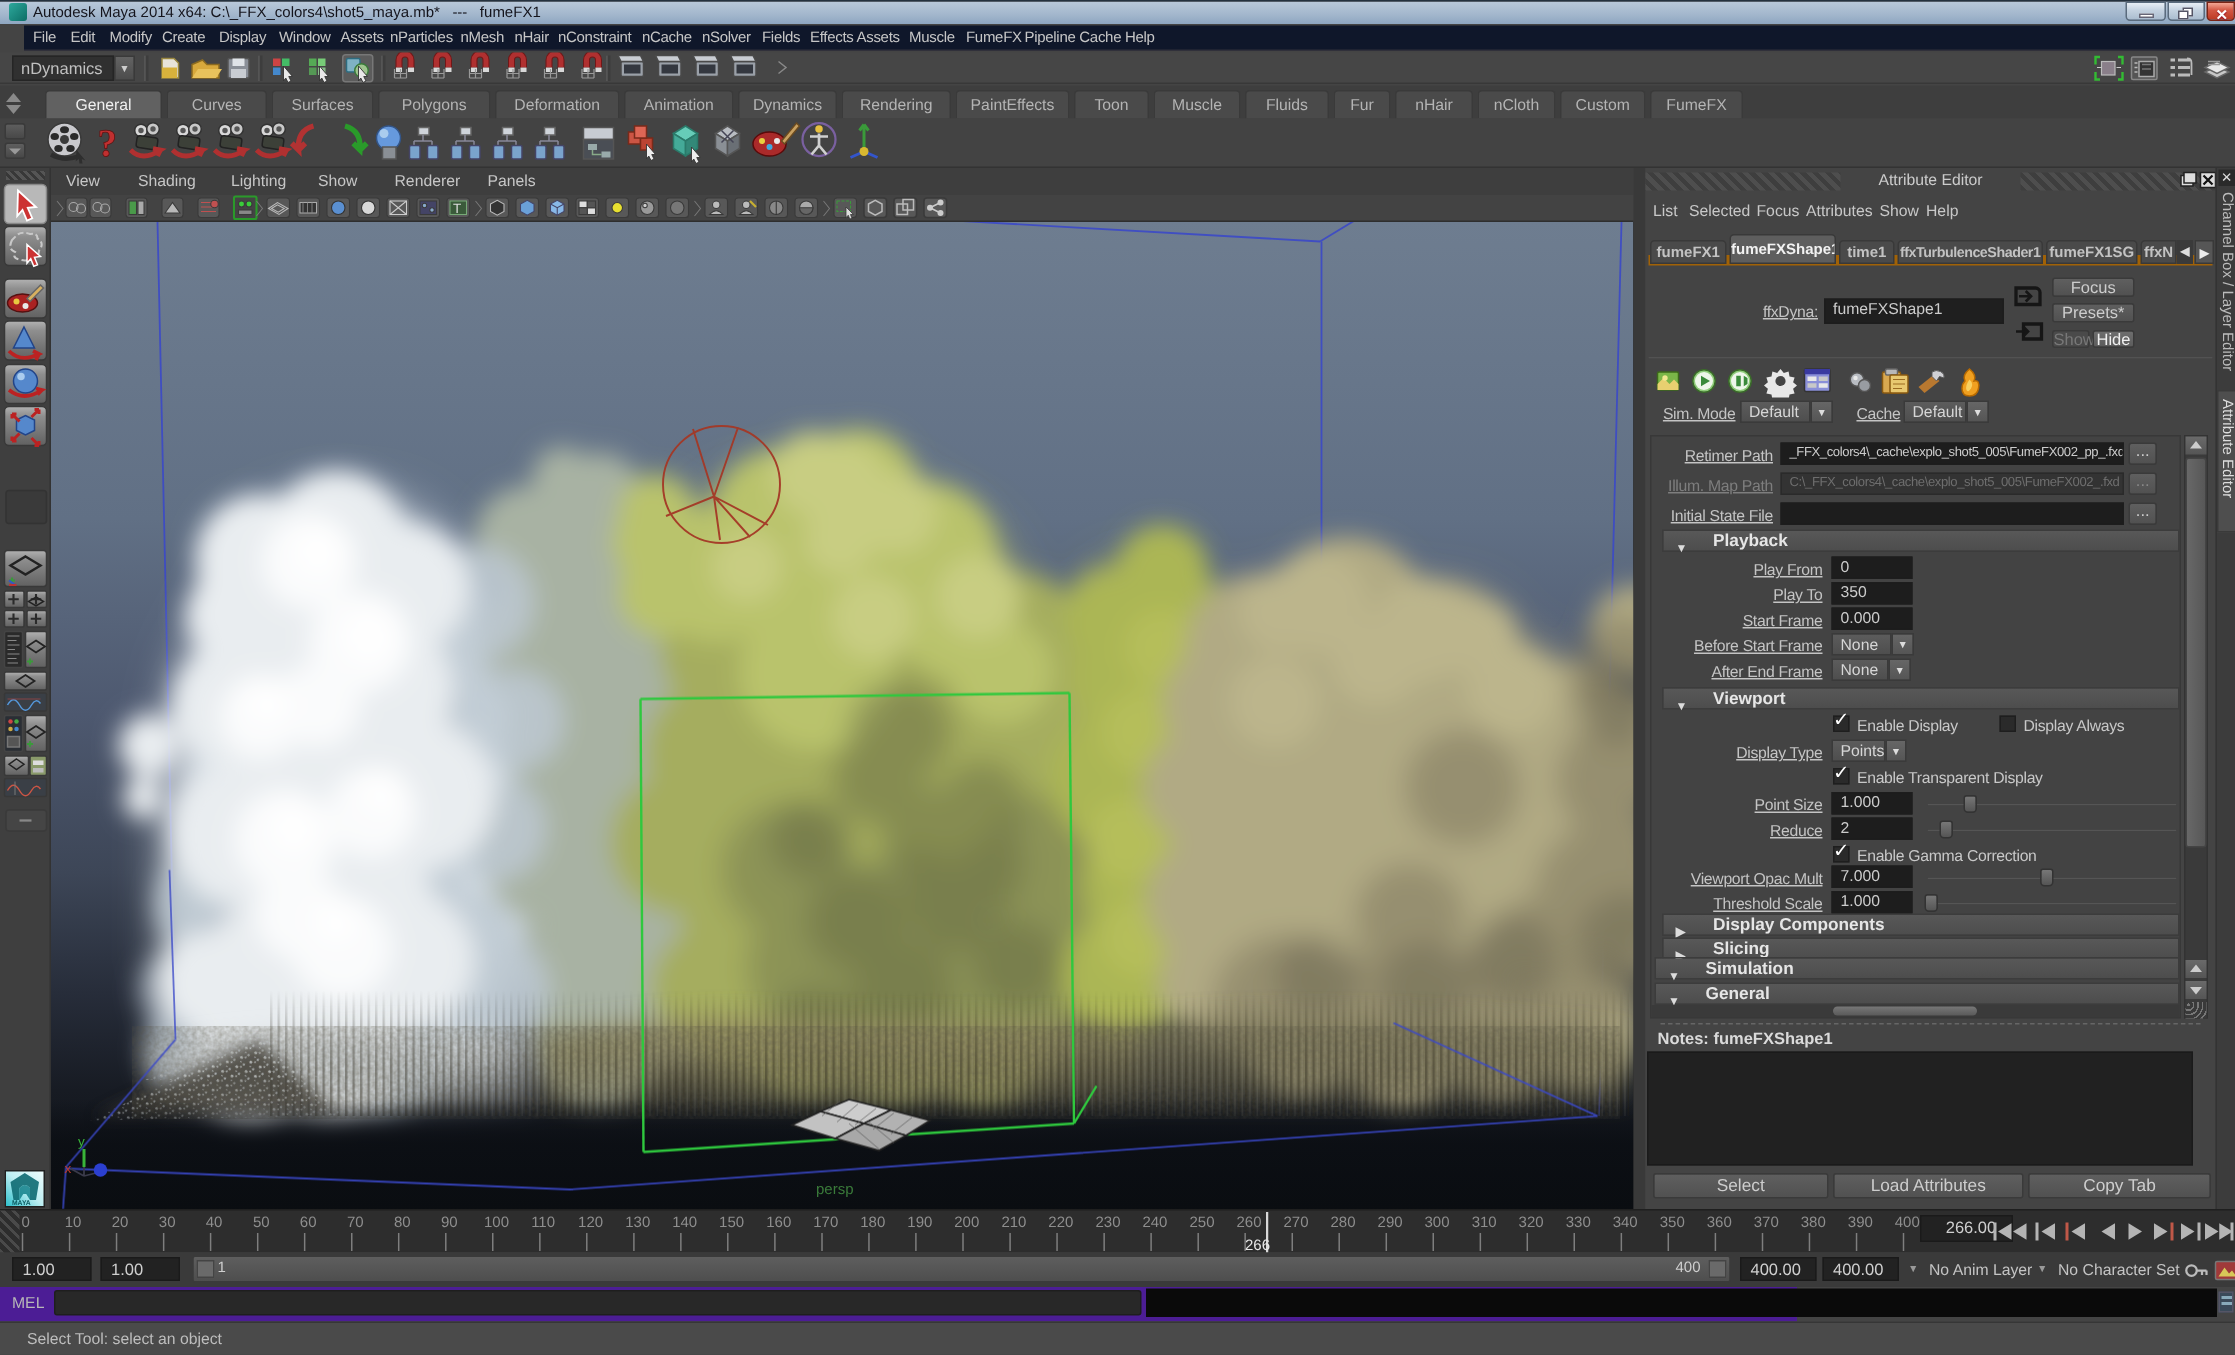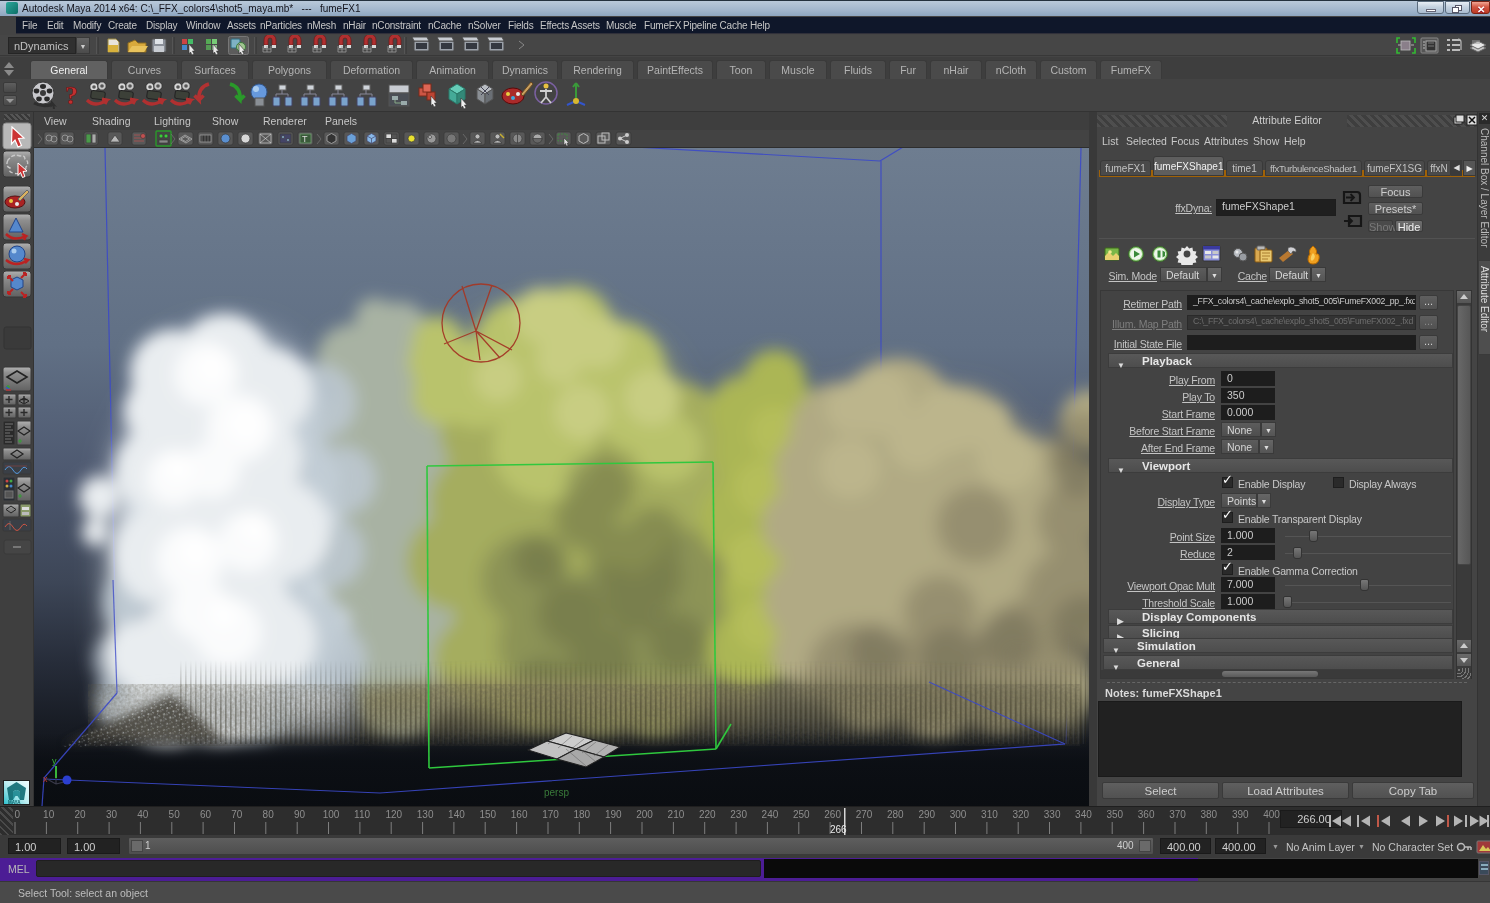--- a/index.html
+++ b/index.html
@@ -965,21 +965,21 @@
 
   <div class="abs" style="top:23px;left:0;width:380px;height:14px;">
     <span class="abs txt" style="left:5px;font-size:10.5px;">List</span>
       <span class="abs txt" style="left:29px;font-size:10.5px;">Selected</span>
       <span class="abs txt" style="left:74px;font-size:10.5px;">Focus</span>
       <span class="abs txt" style="left:107px;font-size:10.5px;">Attributes</span>
       <span class="abs txt" style="left:156px;font-size:10.5px;">Show</span>
       <span class="abs txt" style="left:187px;font-size:10.5px;">Help</span>
   </div>
 
-  <div class="abs" style="left:2px;top:44px;width:376px;height:21px;border-bottom:7px solid #a16207;">
+  <div class="abs" style="left:2px;top:44px;width:376px;height:21px;border-bottom:7px solid #a16207;font-weight:bold;">
     <div class="abs" style="left:1px;top:4px;width:51px;height:16px;background:#4a4a4a;border:1px solid #393939;border-radius:3px 3px 0 0;color:#c2c2c2;font-size:10px;text-align:center;line-height:16px;overflow:hidden;">fumeFX1</div>
     <div class="abs" style="left:54px;top:0px;width:71px;height:20px;background:#5e5e5e;border:1px solid #393939;border-radius:3px 3px 0 0;color:#f2f2f2;font-size:10px;text-align:center;line-height:19px;overflow:hidden;">fumeFXShape1</div>
     <div class="abs" style="left:127px;top:4px;width:37px;height:16px;background:#4a4a4a;border:1px solid #393939;border-radius:3px 3px 0 0;color:#c2c2c2;font-size:10px;text-align:center;line-height:16px;overflow:hidden;">time1</div>
     <div class="abs" style="left:166px;top:4px;width:97px;height:16px;background:#4a4a4a;border:1px solid #393939;border-radius:3px 3px 0 0;color:#c2c2c2;font-size:9.5px;letter-spacing:-0.3px;text-align:center;line-height:16px;overflow:hidden;">ffxTurbulenceShader1</div>
     <div class="abs" style="left:265px;top:4px;width:61px;height:16px;background:#4a4a4a;border:1px solid #393939;border-radius:3px 3px 0 0;color:#c2c2c2;font-size:10px;text-align:center;line-height:16px;overflow:hidden;">fumeFX1SG</div>
     <div class="abs" style="left:328px;top:4px;width:24px;height:16px;background:#4a4a4a;border:1px solid #393939;border-radius:3px 0 0 0;color:#c2c2c2;font-size:10px;text-align:center;line-height:16px;overflow:hidden;">ffxN</div>
     <div class="abs" style="left:352px;top:4px;width:11px;height:16px;background:#3a3a3a;color:#ddd;font-size:8px;text-align:center;line-height:16px;">◀</div>
     <div class="abs" style="left:364px;top:4px;width:13px;height:16px;background:#565656;color:#eee;font-size:8px;text-align:center;line-height:16px;border:1px solid #393939;">▶</div>
   </div>
 

